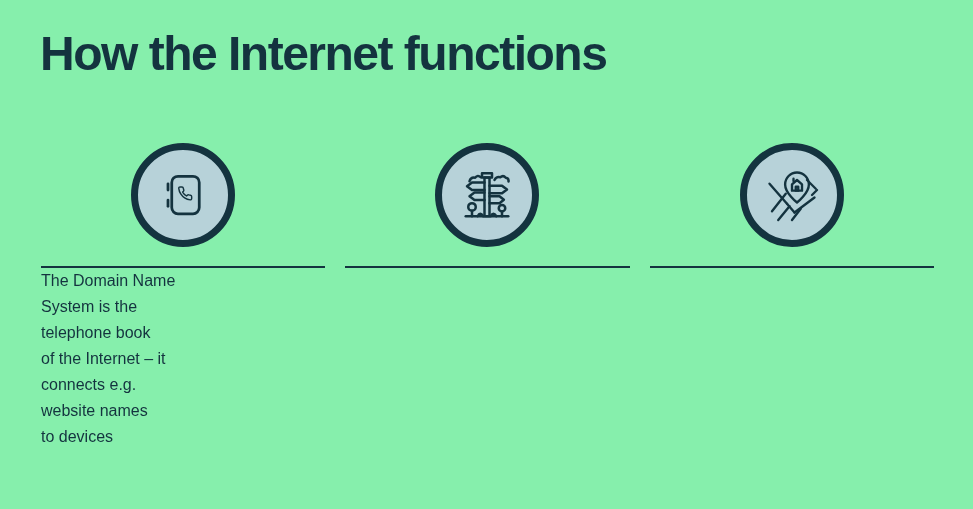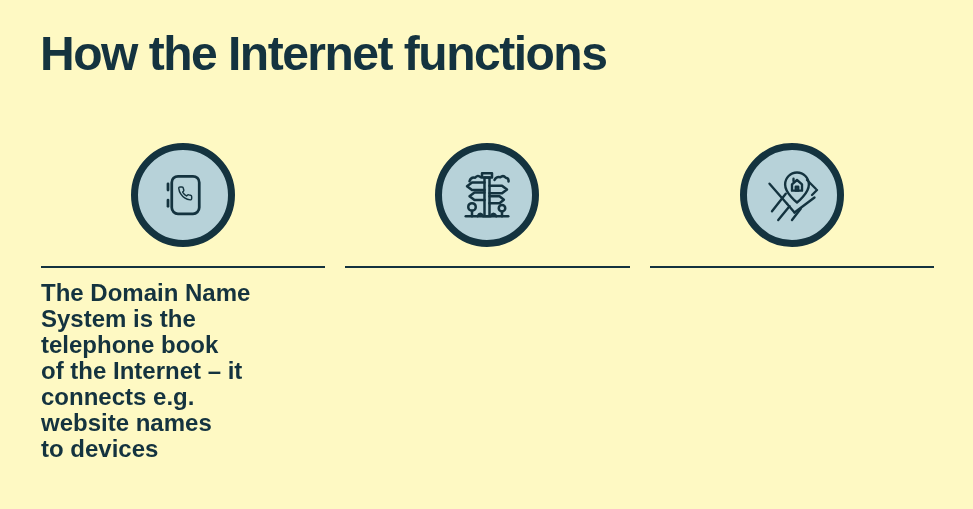--- a/index.html
+++ b/index.html
@@ -1,21 +1,21 @@
 <!DOCTYPE html>
 <html><head>
 <meta charset="utf-8">
 <style>
   * { margin: 0; padding: 0; box-sizing: border-box; }
   html, body { background: #ebf3f6; }
   .canvas {
     position: relative;
     width: 973px;
     height: 509px;
-    background: #fef9c3;
+    background: #86efac;
     font-family: "Liberation Sans", sans-serif;
     color: #14333f;
     overflow: hidden;
   }
   .title {
     position: absolute;
     left: 40px;
     top: 30px;
     font-size: 48px;
     line-height: 48px;
@@ -44,26 +44,24 @@
     justify-content: center;
   }
   .icon-circle svg { display: block; }
   .divider {
     margin-top: 19px;
     height: 2px;
     width: 100%;
     background: #14333f;
   }
   .card-text {
-    margin-top: 12px;
-    font-size: 24px;
+    font-size: 16px;
     line-height: 26px;
     white-space: pre-line;
     color: #14333f;
-    font-weight: bold;
   }
 </style>
 </head>
 <body>
 
 <div class="canvas">
 
   <h1 class="title">How the Internet functions</h1>
 
   <div class="columns">

